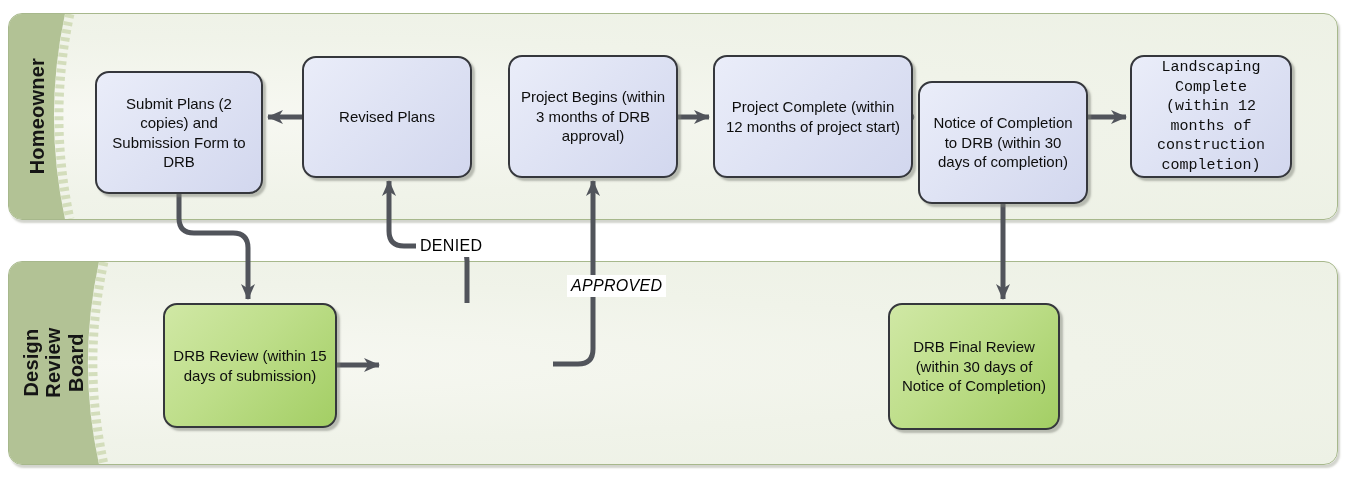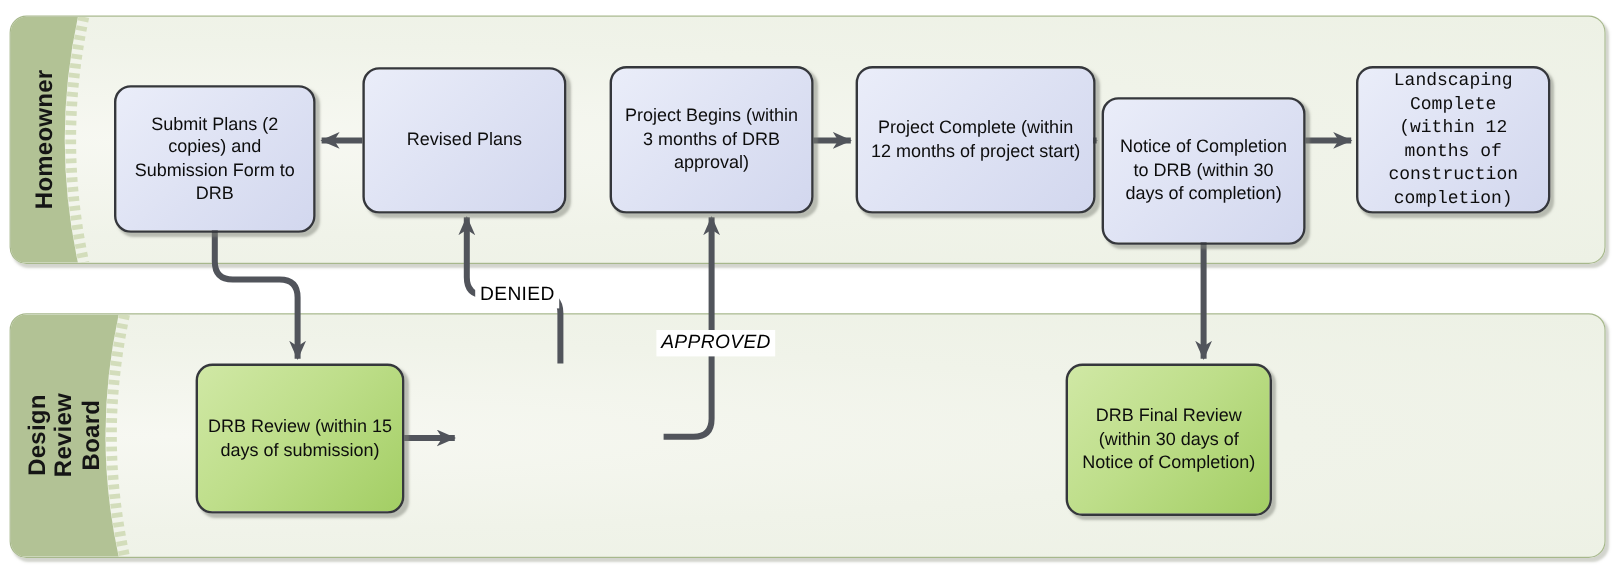--- a/index.html
+++ b/index.html
@@ -43,20 +43,21 @@
   }
   .node.blue{background:linear-gradient(135deg,#eaedf9 0%,#dfe3f4 45%,#d2d7ee 100%);}
   .node.green{background:linear-gradient(135deg,#d0e8a5 0%,#bede8a 45%,#a3ce64 100%);}
   #arrow-layer{position:absolute;left:0;top:0;pointer-events:none;}
   .edge-label{
     position:absolute;
     background:#ffffff;
     padding:0 4px;
     font-size:16px;line-height:22px;color:#000;
     letter-spacing:.3px;
+    margin-left:20px;
   }
 </style>
 </head>
 <body>
 
 <div id="canvas">
 
   <div class="lane" style="top:13px;height:207px;">
     <svg class="lane-strip-svg" viewBox="0 0 1330 207" preserveAspectRatio="none">
       <path d="M0,0 H56 Q34,103 56,207 H0 Z" fill="#b2c295"></path>

